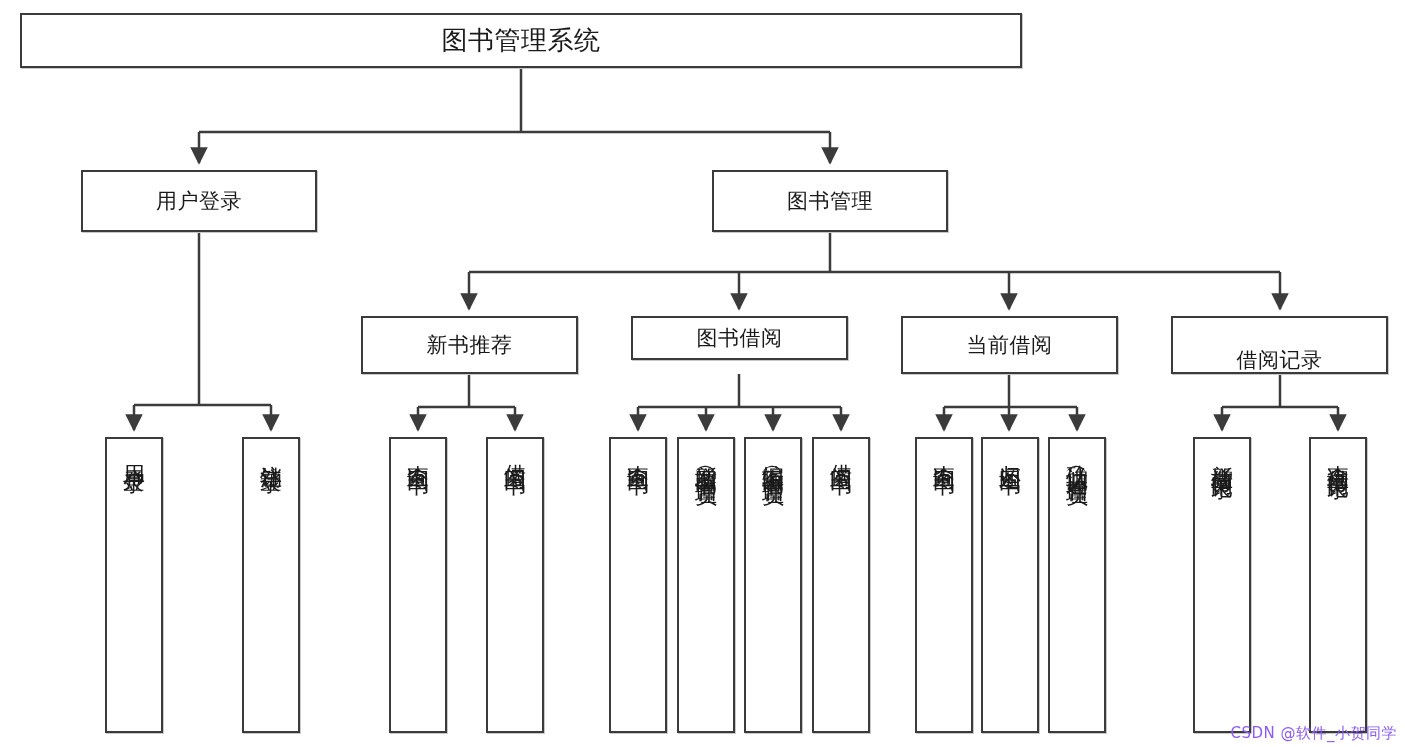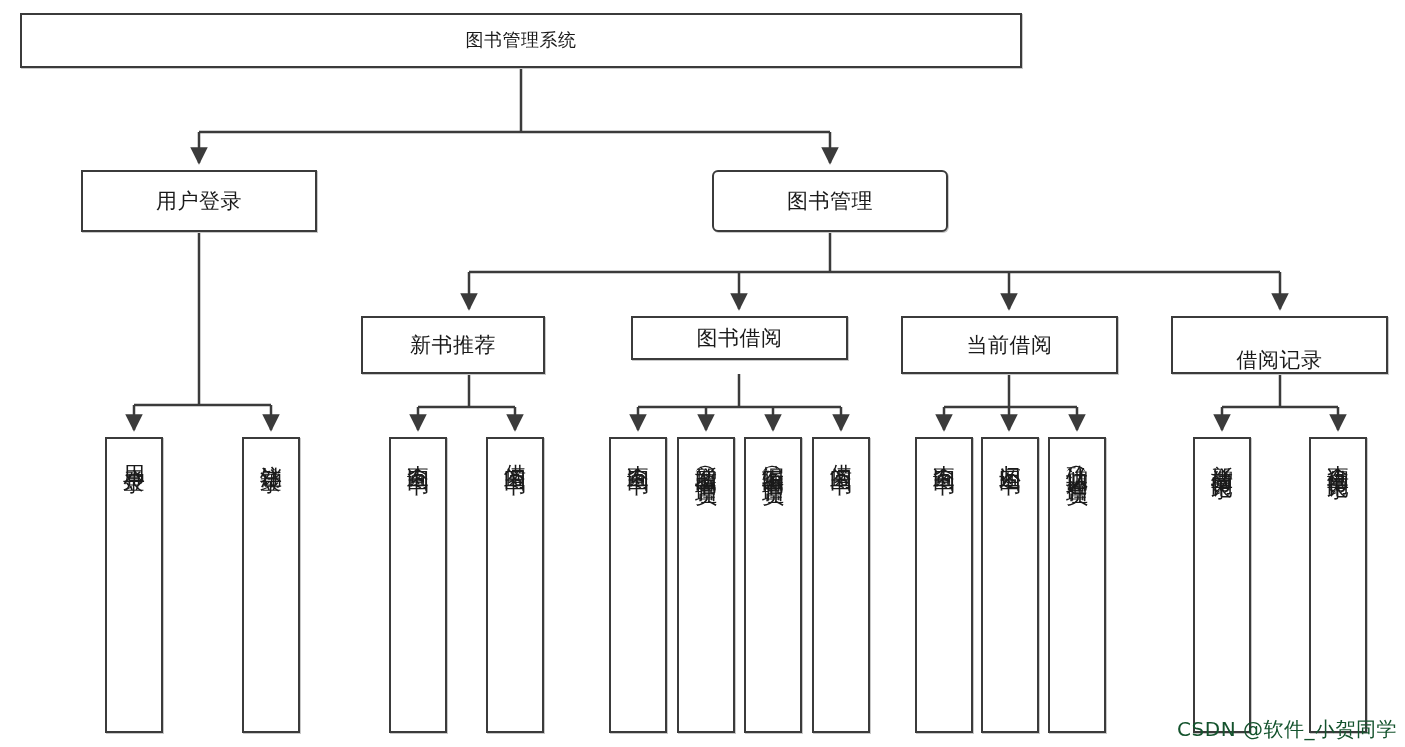--- a/index.html
+++ b/index.html
@@ -41,42 +41,42 @@
     text-align: center;
     line-height: 1.15;
     white-space: nowrap;
   }
   
   .node.h .label {
     font-size: 21px;
     letter-spacing: 0.5px;
   }
   .node.root .label {
-    font-size: 18px;
+    font-size: 26px;
   }
   
   .node.v {
     align-items: flex-start;
     justify-content: center;
     padding-top: 8px;
   }
   .node.v .label {
     writing-mode: vertical-rl;
     text-orientation: upright;
     font-size: 22px;
     line-height: 1.0;
     letter-spacing: 3px;
     white-space: nowrap;
   }
   .watermark {
     position: absolute;
     right: 8px;
     bottom: 4px;
-    font-size: 20px;
-    color: #14532d;
+    font-size: 15px;
+    color: #8b5cf6;
     letter-spacing: 0.5px;
     white-space: nowrap;
     font-family: "DejaVu Sans", "Liberation Sans", sans-serif;
   }
 </style>
 </head>
 <body>
 
 <div id="canvas">
 
@@ -130,25 +130,25 @@
     </g>
   </svg>
 
   <div class="node h root" style="left:20px; top:13px; width:1002px; height:55px;">
     <span class="label">图书管理系统</span>
   </div>
 
   <div class="node h" style="left:81px; top:170px; width:236px; height:62px;">
     <span class="label">用户登录</span>
   </div>
-  <div class="node h" style="left:712px; top:170px; width:236px; height:62px;border-radius:6px;">
+  <div class="node h" style="left:712px; top:170px; width:236px; height:62px;">
     <span class="label">图书管理</span>
   </div>
 
-  <div class="node h" style="left:361px; top:316px; width:184px; height:58px;">
+  <div class="node h" style="left:361px; top:316px; width:217px; height:58px;">
     <span class="label">新书推荐</span>
   </div>
   <div class="node h" style="left:631px; top:316px; width:217px; height:44px;">
     <span class="label">图书借阅</span>
   </div>
   <div class="node h" style="left:901px; top:316px; width:217px; height:58px;">
     <span class="label">当前借阅</span>
   </div>
   <div class="node h" style="left:1171px; top:316px; width:217px; height:58px;align-items:flex-end;">
     <span class="label">借阅记录</span>

